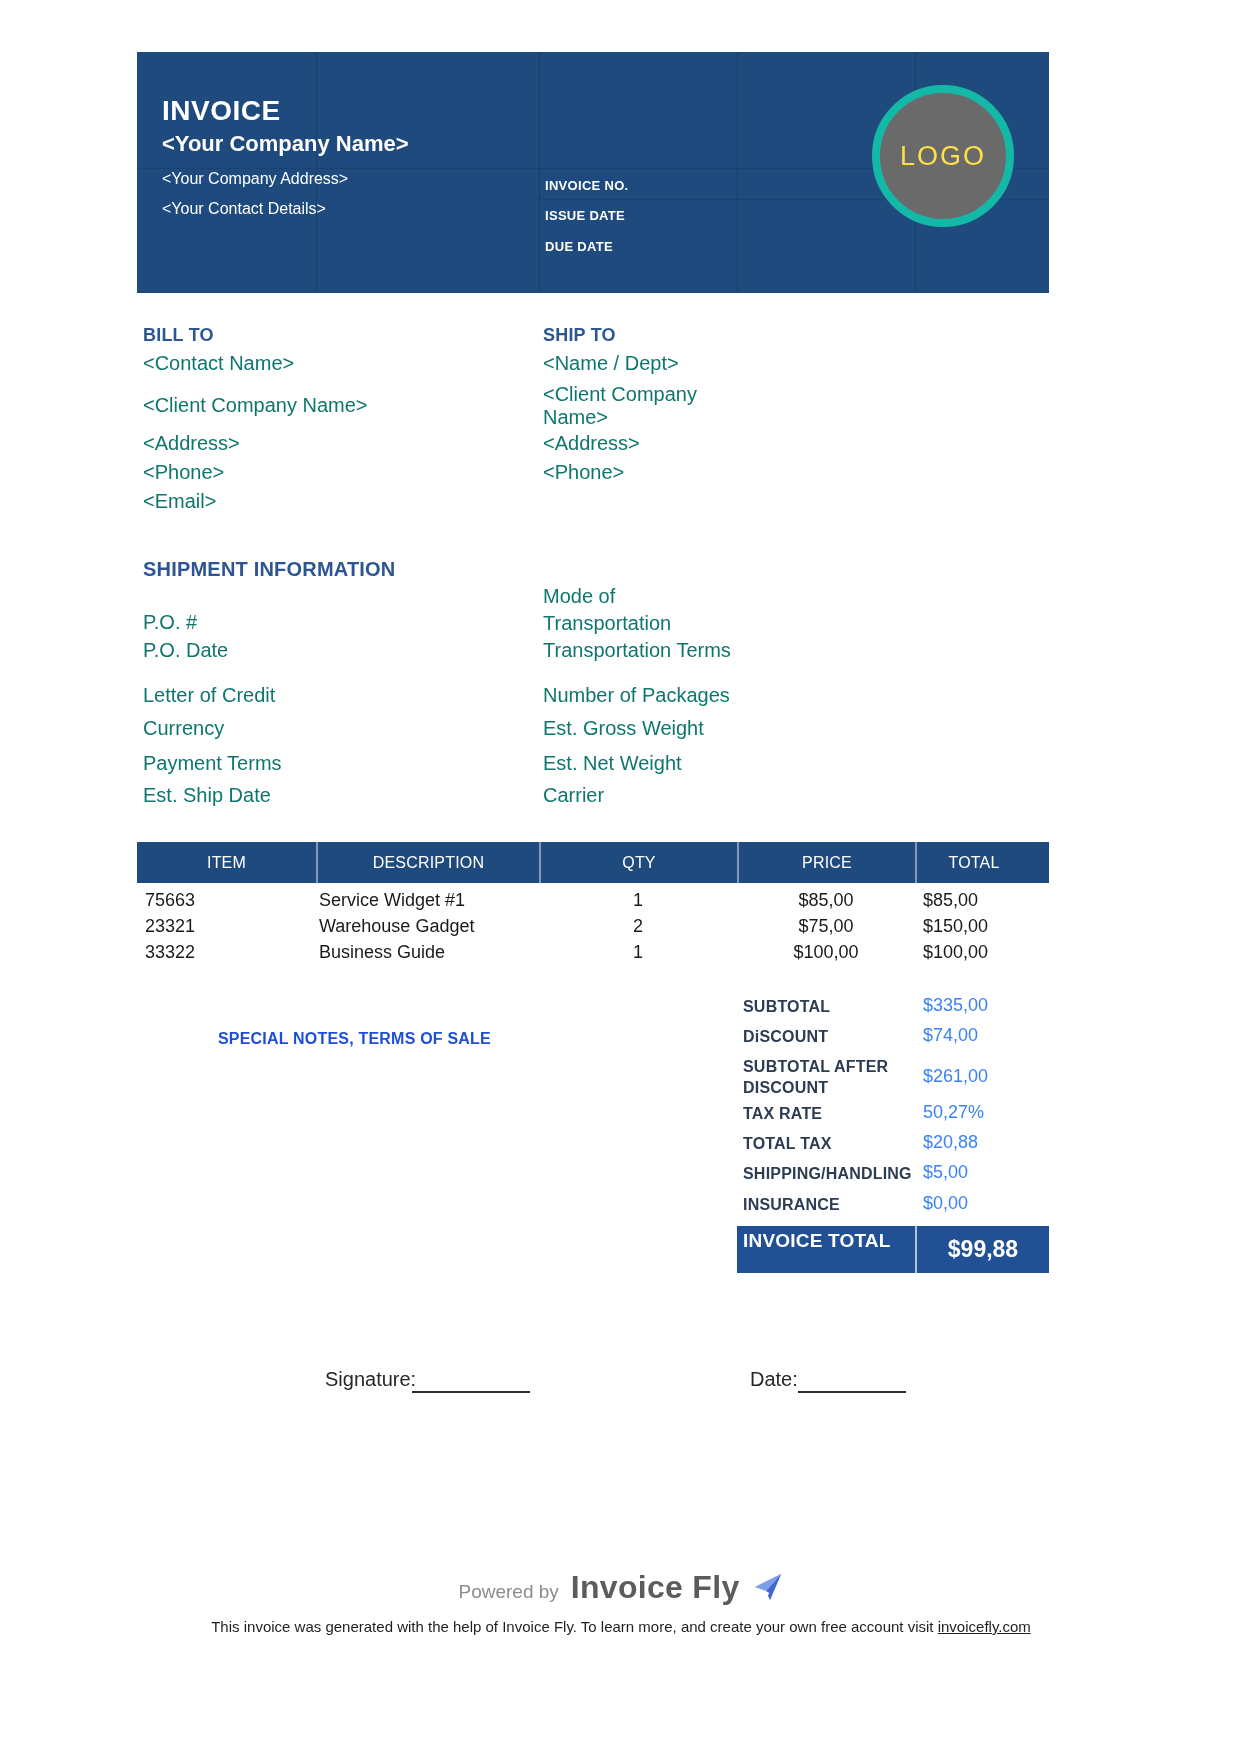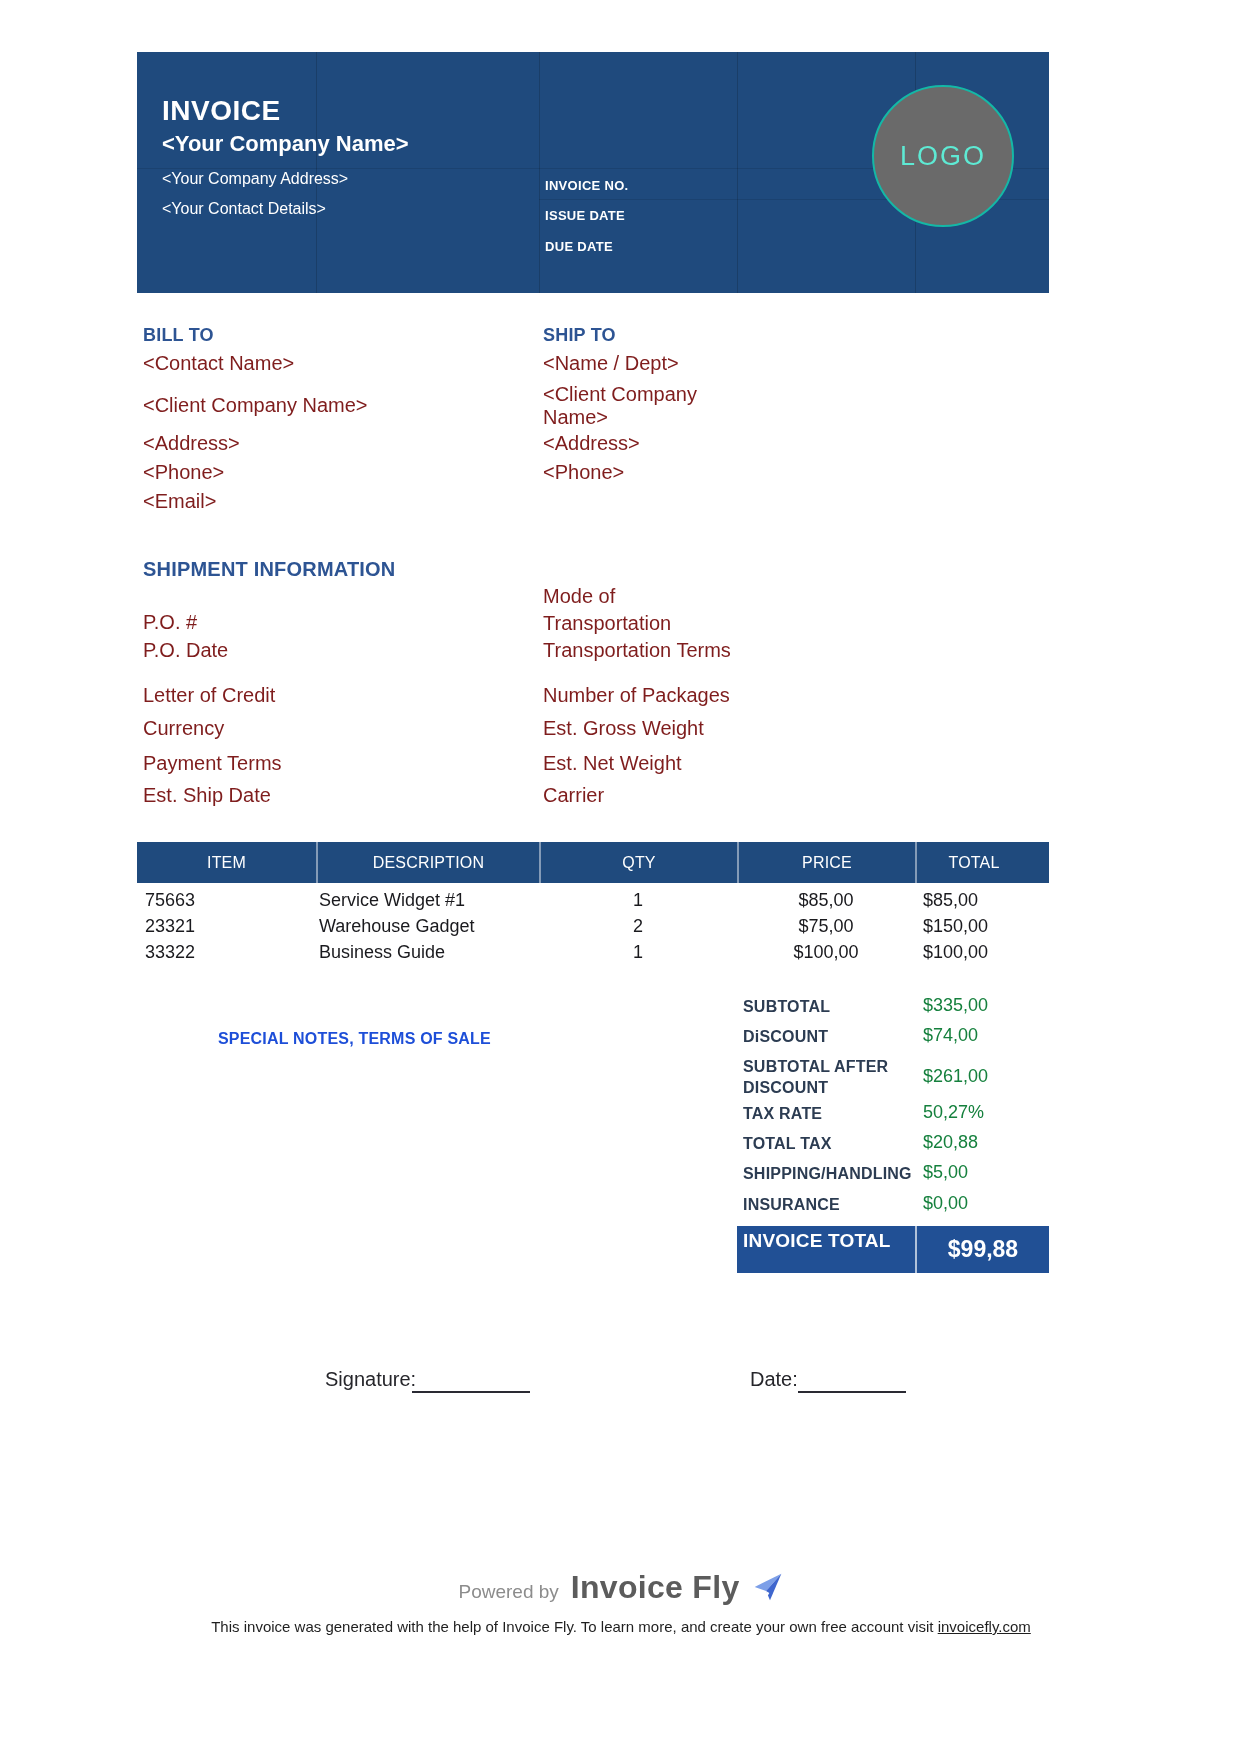--- a/index.html
+++ b/index.html
@@ -21,28 +21,28 @@
   }
   .hdr .vline{position:absolute;top:0;bottom:0;width:1px;background:rgba(0,0,0,.16);}
   .hdr .hline{position:absolute;left:0;right:0;height:1px;background:rgba(0,0,0,.10);}
   .hdr-title{position:absolute;left:25px;top:43px;font-size:28px;font-weight:bold;letter-spacing:.5px;}
   .hdr-company{position:absolute;left:25px;top:79px;font-size:22px;font-weight:bold;}
   .hdr-addr{position:absolute;left:25px;top:118px;font-size:16px;}
   .hdr-contact{position:absolute;left:25px;top:148px;font-size:16px;}
   .hdr-lbl{position:absolute;left:408px;font-size:13px;font-weight:bold;letter-spacing:.3px;}
   .logo{
     position:absolute;left:735px;top:33px;width:142px;height:142px;
-    background:#6A6A6A;border:2px solid #14b8a6;border-radius:50%;
+    background:#6A6A6A;border:8px solid #14b8a6;border-radius:50%;
     box-sizing:border-box;display:flex;align-items:center;justify-content:center;
-    font-size:27px;color:#5eead4;letter-spacing:2px;
+    font-size:27px;color:#fde047;letter-spacing:2px;
   }
 
   
   .sec-h{font-size:18px;font-weight:bold;color:#2D5493;letter-spacing:.2px;}
-  .body-line{font-size:20px;color:#7f1d1d;}
+  .body-line{font-size:20px;color:#0f766e;}
 
   
   .thead{
     position:absolute;left:137px;top:842px;width:912px;height:41px;
     background:#1F4A7D;display:flex;
   }
   .thead .th{
     color:#fff;font-size:16px;font-weight:normal;letter-spacing:.2px;
     display:flex;align-items:center;justify-content:center;box-sizing:border-box;
   }
@@ -51,21 +51,21 @@
   .trow-item .c-item{position:absolute;left:8px;}
   .trow-item .c-desc{position:absolute;left:182px;}
   .trow-item .c-qty{position:absolute;left:402px;width:198px;text-align:center;}
   .trow-item .c-price{position:absolute;left:600px;width:178px;text-align:center;}
   .trow-item .c-total{position:absolute;left:786px;}
 
   
   .trow{position:absolute;left:737px;width:312px;}
   .tlabel{position:absolute;left:6px;width:172px;font-size:16px;font-weight:bold;
           color:#2C3C52;line-height:21px;letter-spacing:.2px;}
-  .tval{position:absolute;left:186px;font-size:18px;color:#15803d;line-height:1;}
+  .tval{position:absolute;left:186px;font-size:18px;color:#3b82f6;line-height:1;}
   .t0{top:996px}.t1{top:1026px}.t2{top:1056px}.t3{top:1103px}.t4{top:1133px}.t5{top:1163px}.t6{top:1194px}
   .t2 .tval{top:11px;}
   .total-bar{
     position:absolute;left:737px;top:1226px;width:312px;height:47px;background:#215095;
   }
   .total-bar .bar-label{
     position:absolute;left:6px;top:0;height:30px;display:flex;align-items:center;
     color:#fff;font-size:19px;font-weight:bold;letter-spacing:.2px;
   }
   .total-bar .bar-div{position:absolute;left:178px;top:0;bottom:0;width:2px;background:rgba(255,255,255,.65);}

